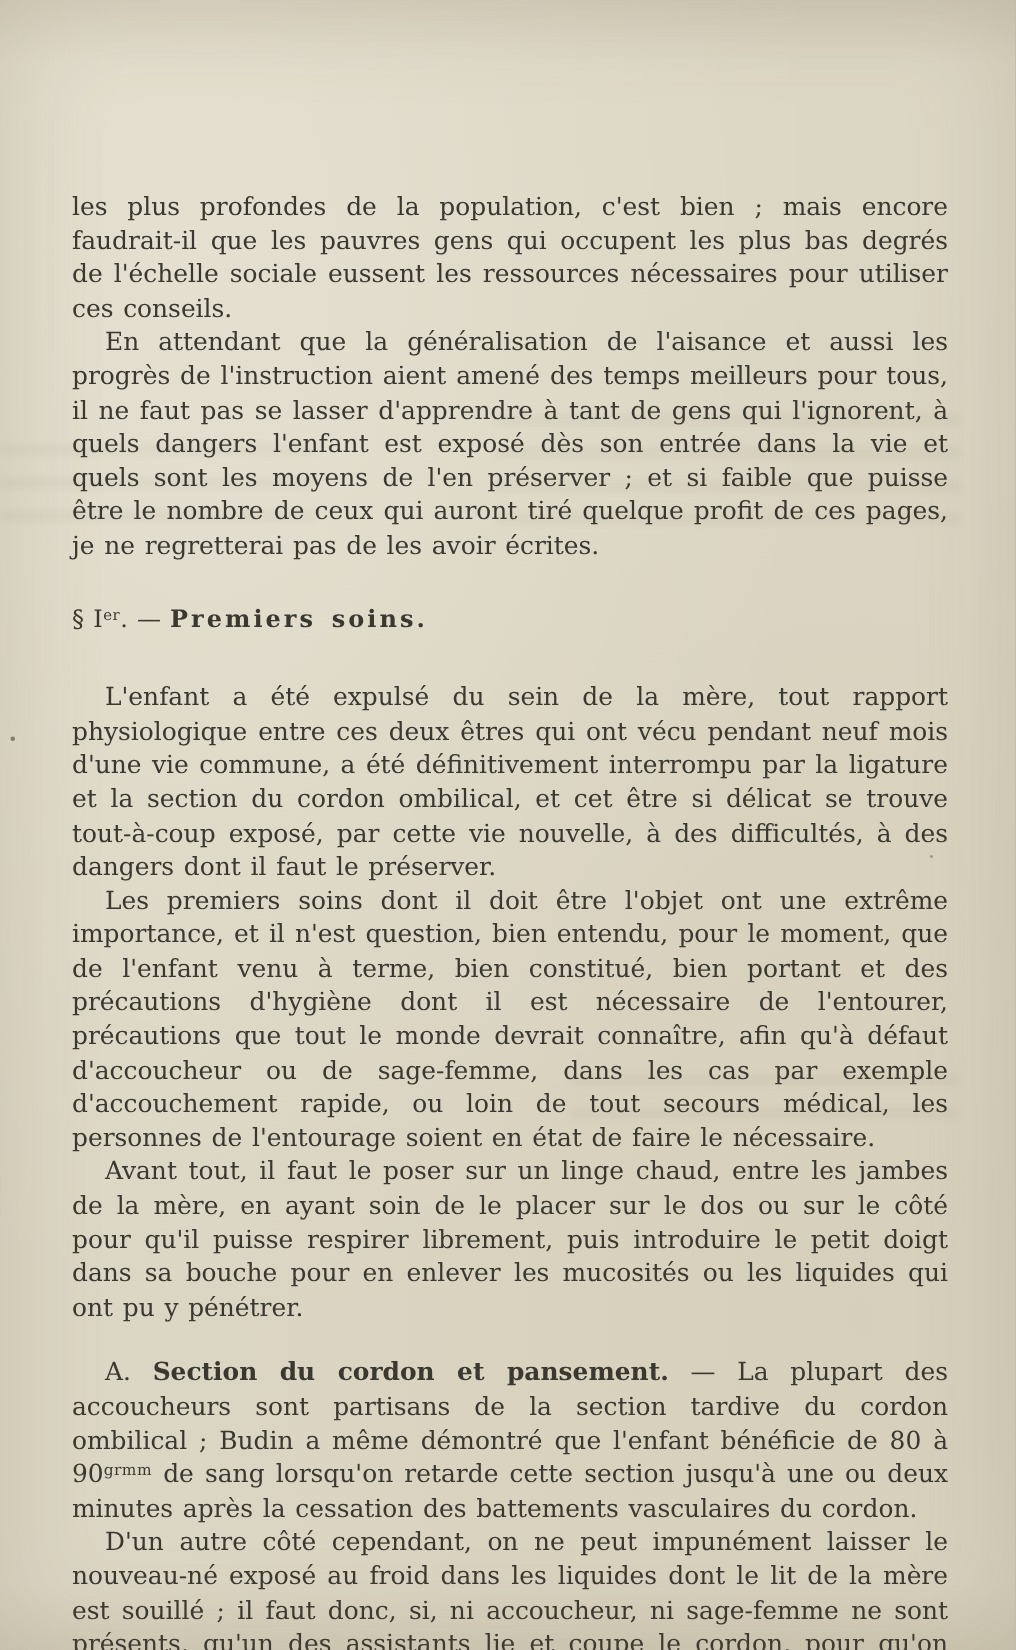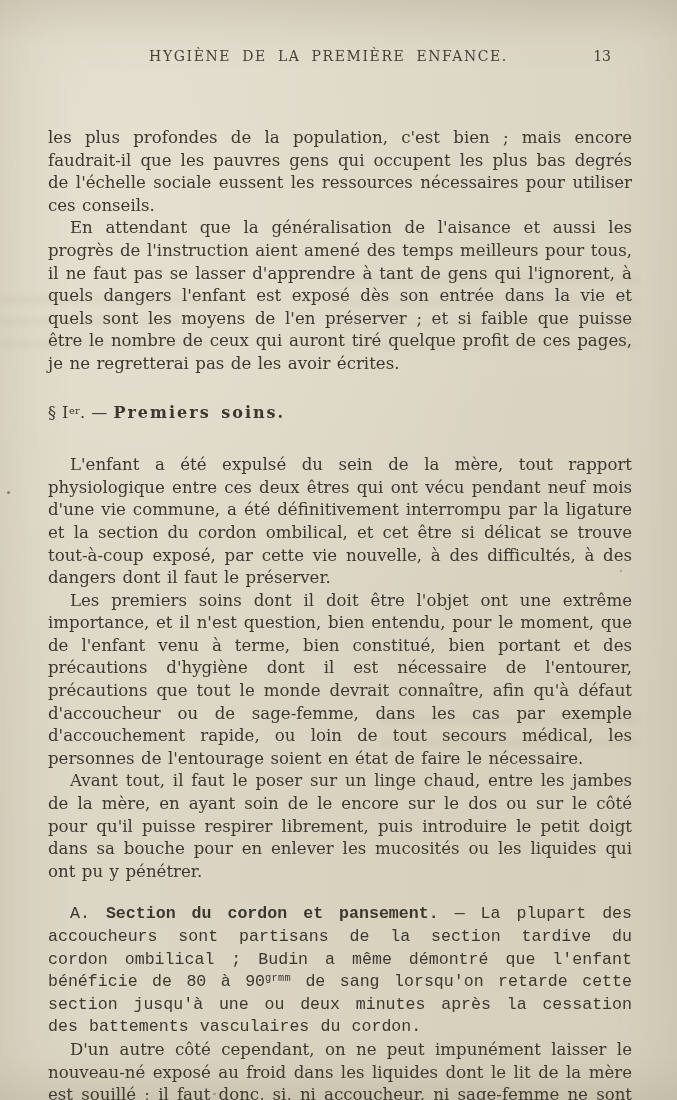--- a/index.html
+++ b/index.html
@@ -61,21 +61,21 @@
     font-size: 16.6px;
     line-height: 22.6px;
     text-align: justify;
   }
   .para {
     margin: 0;
     text-indent: 22px;
     word-spacing: 1.2px;
   }
   .no-indent { text-indent: 0; margin-top: 43px; }
-  .para-a { margin-top: 20px; font-family: Liberation Mono, monospace; }
+  .para-a { margin-top: 20px; }
   .section-heading {
     margin: 26px 0 30px;
     font-weight: normal;
     font-size: 16px;
     text-indent: 0;
     letter-spacing: 0.5px;
   }
   .section-heading .bold-title {
     font-weight: bold;
     letter-spacing: 2px;
@@ -120,37 +120,33 @@
 <div class="page">
 
   <div class="show-through st-1"></div>
   <div class="show-through st-2"></div>
   <div class="show-through st-3"></div>
   <span class="speck sp-1"></span>
   <span class="speck sp-2"></span>
   <span class="speck sp-3"></span>
   <span class="speck sp-4"></span>
 
-  <header class="running-head">
-    <span class="head-title">HYGIÈNE DE LA PREMIÈRE ENFANCE.</span>
-    <span class="page-number">13</span>
-  </header>
 
   <main class="text-col">
 
     <p class="para no-indent">les plus profondes de la population, c'est bien ; mais encore faudrait-il que les pauvres gens qui occupent les plus bas degrés de l'échelle sociale eussent les ressources nécessaires pour utiliser ces conseils.</p>
 
     <p class="para">En attendant que la généralisation de l'aisance et aussi les progrès de l'instruction aient amené des temps meilleurs pour tous, il ne faut pas se lasser d'apprendre à tant de gens qui l'ignorent, à quels dangers l'enfant est exposé dès son entrée dans la vie et quels sont les moyens de l'en préserver ; et si faible que puisse être le nombre de ceux qui auront tiré quelque profit de ces pages, je ne regretterai pas de les avoir écrites.</p>
 
     <h2 class="section-heading"><span>§ I</span><sup>er</sup><span>. — </span><span class="bold-title">Premiers soins.</span></h2>
 
     <p class="para">L'enfant a été expulsé du sein de la mère, tout rapport physiologique entre ces deux êtres qui ont vécu pendant neuf mois d'une vie commune, a été définitivement interrompu par la ligature et la section du cordon ombilical, et cet être si délicat se trouve tout-à-coup exposé, par cette vie nouvelle, à des difficultés, à des dangers dont il faut le préserver.</p>
 
     <p class="para">Les premiers soins dont il doit être l'objet ont une extrême importance, et il n'est question, bien entendu, pour le moment, que de l'enfant venu à terme, bien constitué, bien portant et des précautions d'hygiène dont il est nécessaire de l'entourer, précautions que tout le monde devrait connaître, afin qu'à défaut d'accoucheur ou de sage-femme, dans les cas par exemple d'accouchement rapide, ou loin de tout secours médical, les personnes de l'entourage soient en état de faire le nécessaire.</p>
 
-    <p class="para">Avant tout, il faut le poser sur un linge chaud, entre les jambes de la mère, en ayant soin de le encore sur le dos ou sur le côté pour qu'il puisse respirer librement, puis introduire le petit doigt dans sa bouche pour en enlever les mucosités ou les liquides qui ont pu y pénétrer.</p>
+    <p class="para">Avant tout, il faut le poser sur un linge chaud, entre les jambes de la mère, en ayant soin de le placer sur le dos ou sur le côté pour qu'il puisse respirer librement, puis introduire le petit doigt dans sa bouche pour en enlever les mucosités ou les liquides qui ont pu y pénétrer.</p>
 
     <p class="para para-a"><span>A. </span><span class="bold">Section du cordon et pansement.</span><span> — </span><span>La plupart des accoucheurs sont partisans de la section tardive du cordon ombilical ; Budin a même démontré que l'enfant bénéficie de 80 à 90</span><sup>grmm</sup><span> de sang lorsqu'on retarde cette section jusqu'à une ou deux minutes après la cessation des battements vasculaires du cordon.</span></p>
 
     <p class="para">D'un autre côté cependant, on ne peut impunément laisser le nouveau-né exposé au froid dans les liquides dont le lit de la mère est souillé ; il faut donc, si, ni accoucheur, ni sage-femme ne sont présents, qu'un des assistants lie et coupe le cordon, pour qu'on s'occupe sans retard du lavage de l'enfant. Ce lavage est d'un usage universel et il n'est pas de matrone de village qui ne soit au courant de cette pratique, dont le but est de débarrasser le corps de l'enfant du sang, du liquide amniotique, du méconium et souvent des matières excrémentitielles de la mère, dont il est souillé.</p>
 
   </main>
 </div>
 
 </body></html>

